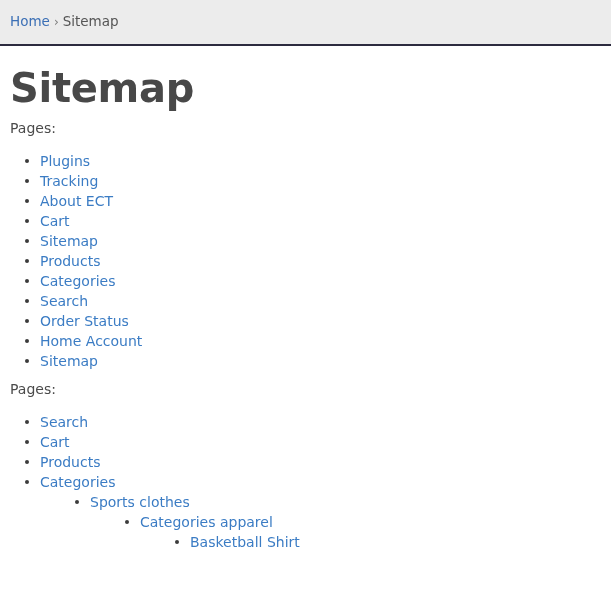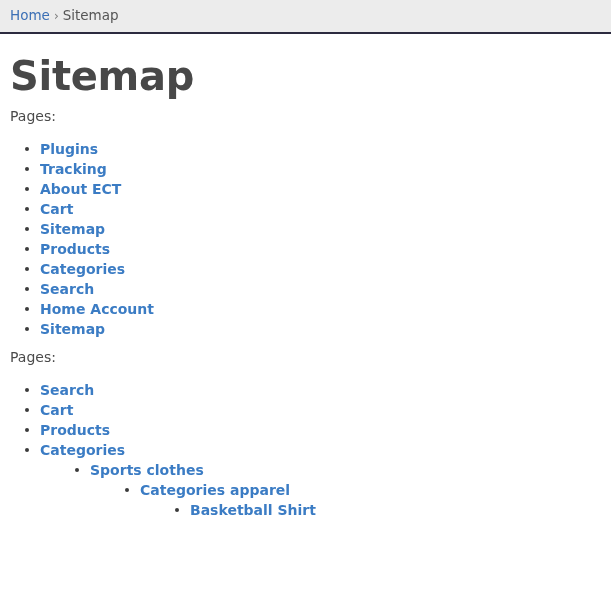--- a/index.html
+++ b/index.html
@@ -12,21 +12,21 @@
     background: #ffffff;
     font-family: "DejaVu Sans", "Liberation Sans", sans-serif;
     color: #333333;
     overflow: hidden;
   }
 
   
   .breadcrumb-bar {
     background: #ececec;
     border-bottom: 2px solid #2c2b3f;
-    height: 34px;
+    height: 46px;
     box-sizing: border-box;
     display: flex;
     align-items: center;
     padding-left: 10px;
   }
   .breadcrumb {
     font-size: 13.5px;
     line-height: 1;
     white-space: nowrap;
   }
@@ -95,21 +95,20 @@
     padding-left: 50px;
   }
   ul.sitemap-list ul > li > .bullet {
     left: 35px;
   }
 
   ul.sitemap-list a {
     color: #3b7cc4;
     text-decoration: none;
     font-size: 14px;
-    font-weight: bold;
   }
 </style>
 </head>
 <body>
 
 <div class="breadcrumb-bar">
   <div class="breadcrumb">
     <a href="#">Home</a><span class="sep">›</span><span class="current">Sitemap</span>
   </div>
 </div>
@@ -121,20 +120,21 @@
   <p class="section-label">Pages:</p>
   <ul class="sitemap-list">
     <li><span class="bullet"></span><a href="#">Plugins</a></li>
     <li><span class="bullet"></span><a href="#">Tracking</a></li>
     <li><span class="bullet"></span><a href="#">About ECT</a></li>
     <li><span class="bullet"></span><a href="#">Cart</a></li>
     <li><span class="bullet"></span><a href="#">Sitemap</a></li>
     <li><span class="bullet"></span><a href="#">Products</a></li>
     <li><span class="bullet"></span><a href="#">Categories</a></li>
     <li><span class="bullet"></span><a href="#">Search</a></li>
+    <li><span class="bullet"></span><a href="#">Order Status</a></li>
     <li><span class="bullet"></span><a href="#">Home Account</a></li>
     <li><span class="bullet"></span><a href="#">Sitemap</a></li>
   </ul>
 
   <p class="section-label">Pages:</p>
   <ul class="sitemap-list">
     <li><span class="bullet"></span><a href="#">Search</a></li>
     <li><span class="bullet"></span><a href="#">Cart</a></li>
     <li><span class="bullet"></span><a href="#">Products</a></li>
     <li>

